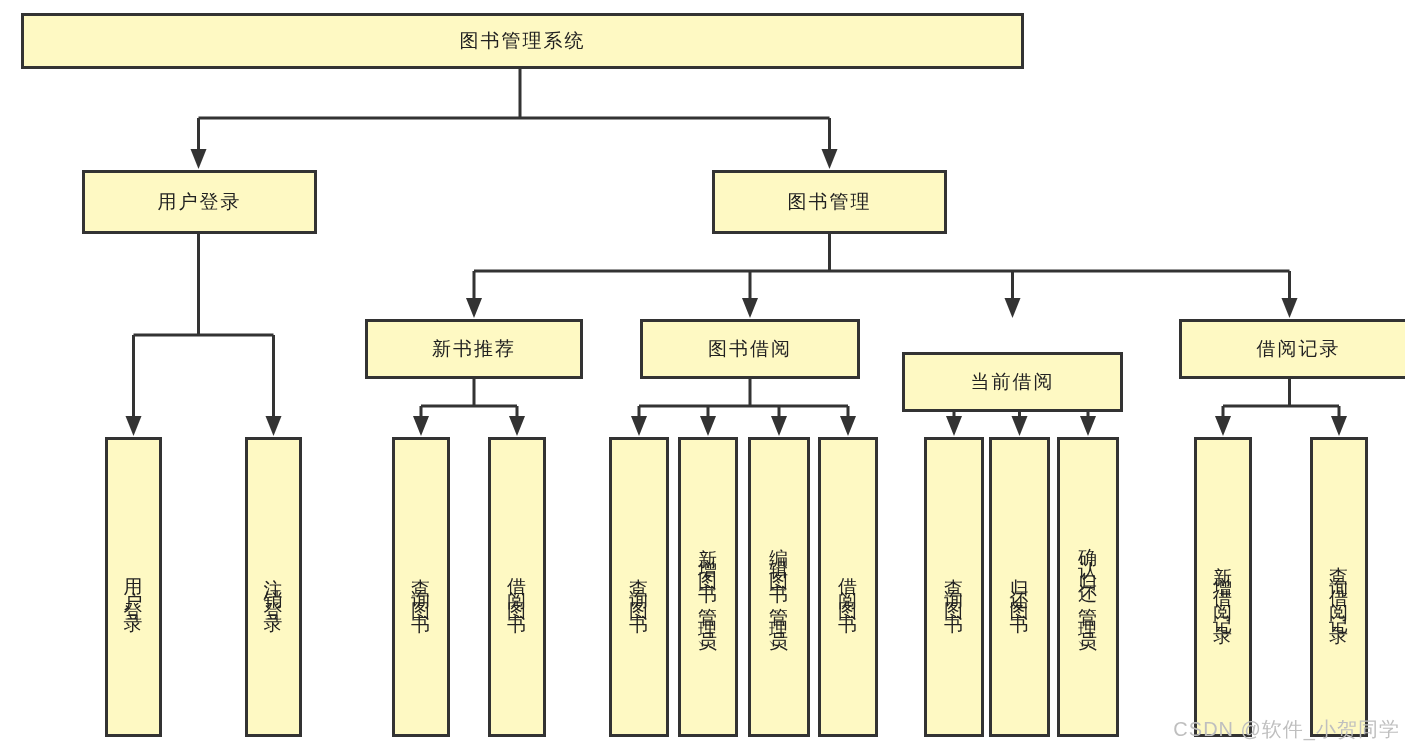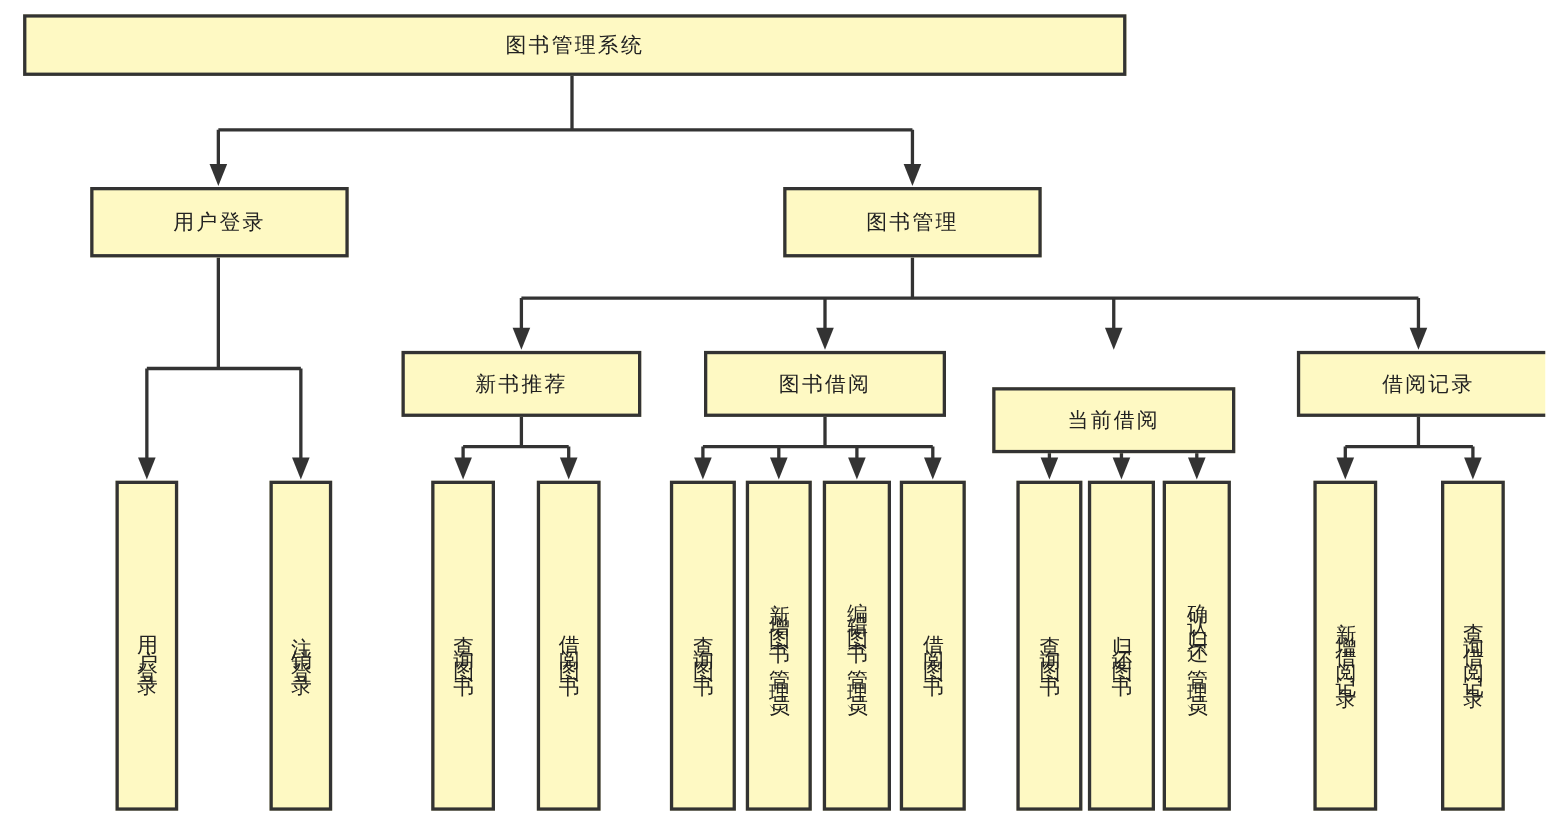--- a/index.html
+++ b/index.html
@@ -157,14 +157,15 @@
     <span class="lbl">确认归还（管理员）</span>
   </div>
 
   <div class="node vbox" style="left:1194px; top:437px; width:58px; height:300px;">
     <span class="lbl">新增借阅记录</span>
   </div>
   <div class="node vbox" style="left:1310px; top:437px; width:58px; height:300px;">
     <span class="lbl">查询借阅记录</span>
   </div>
 
+  <div class="watermark">CSDN @软件_小贺同学</div>
 
 </div>
 
 </body></html>

